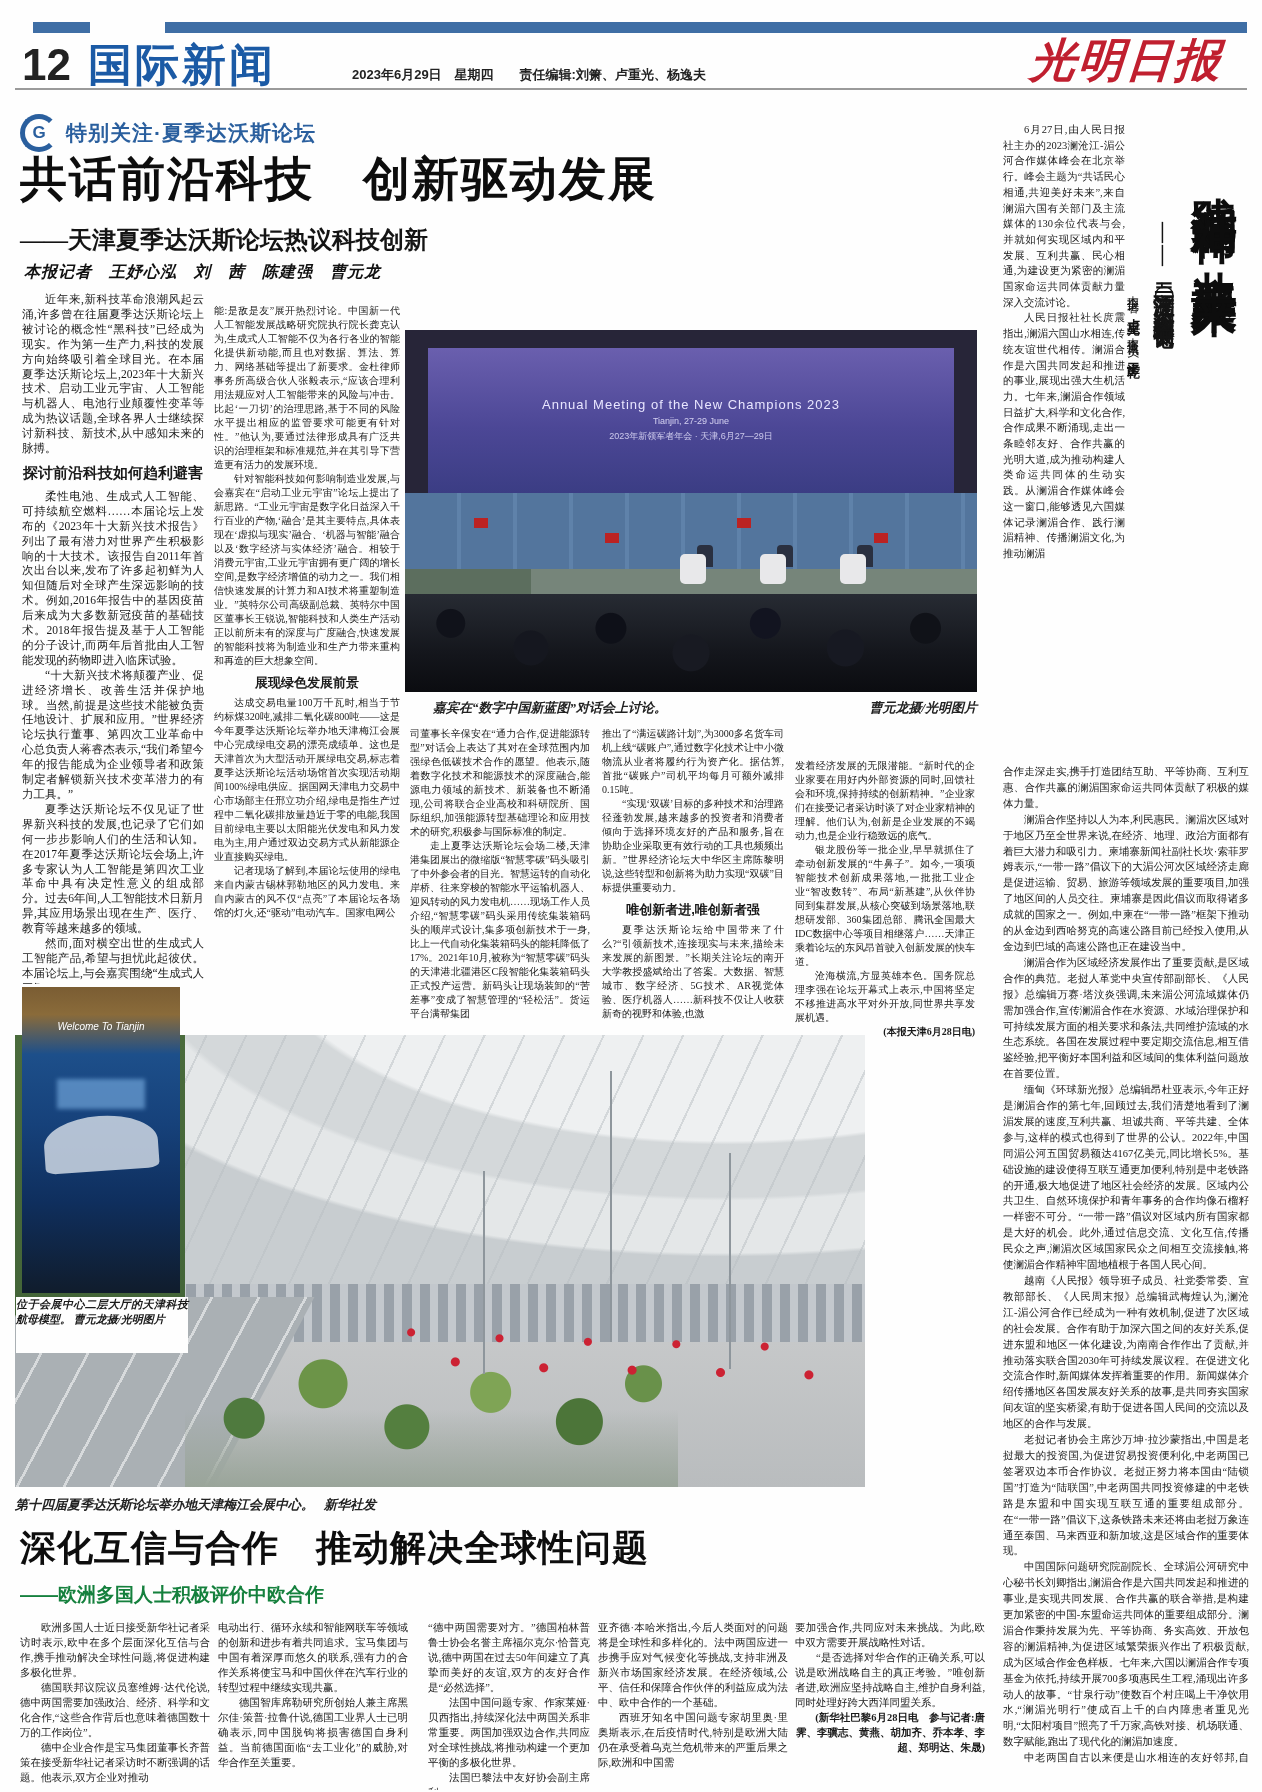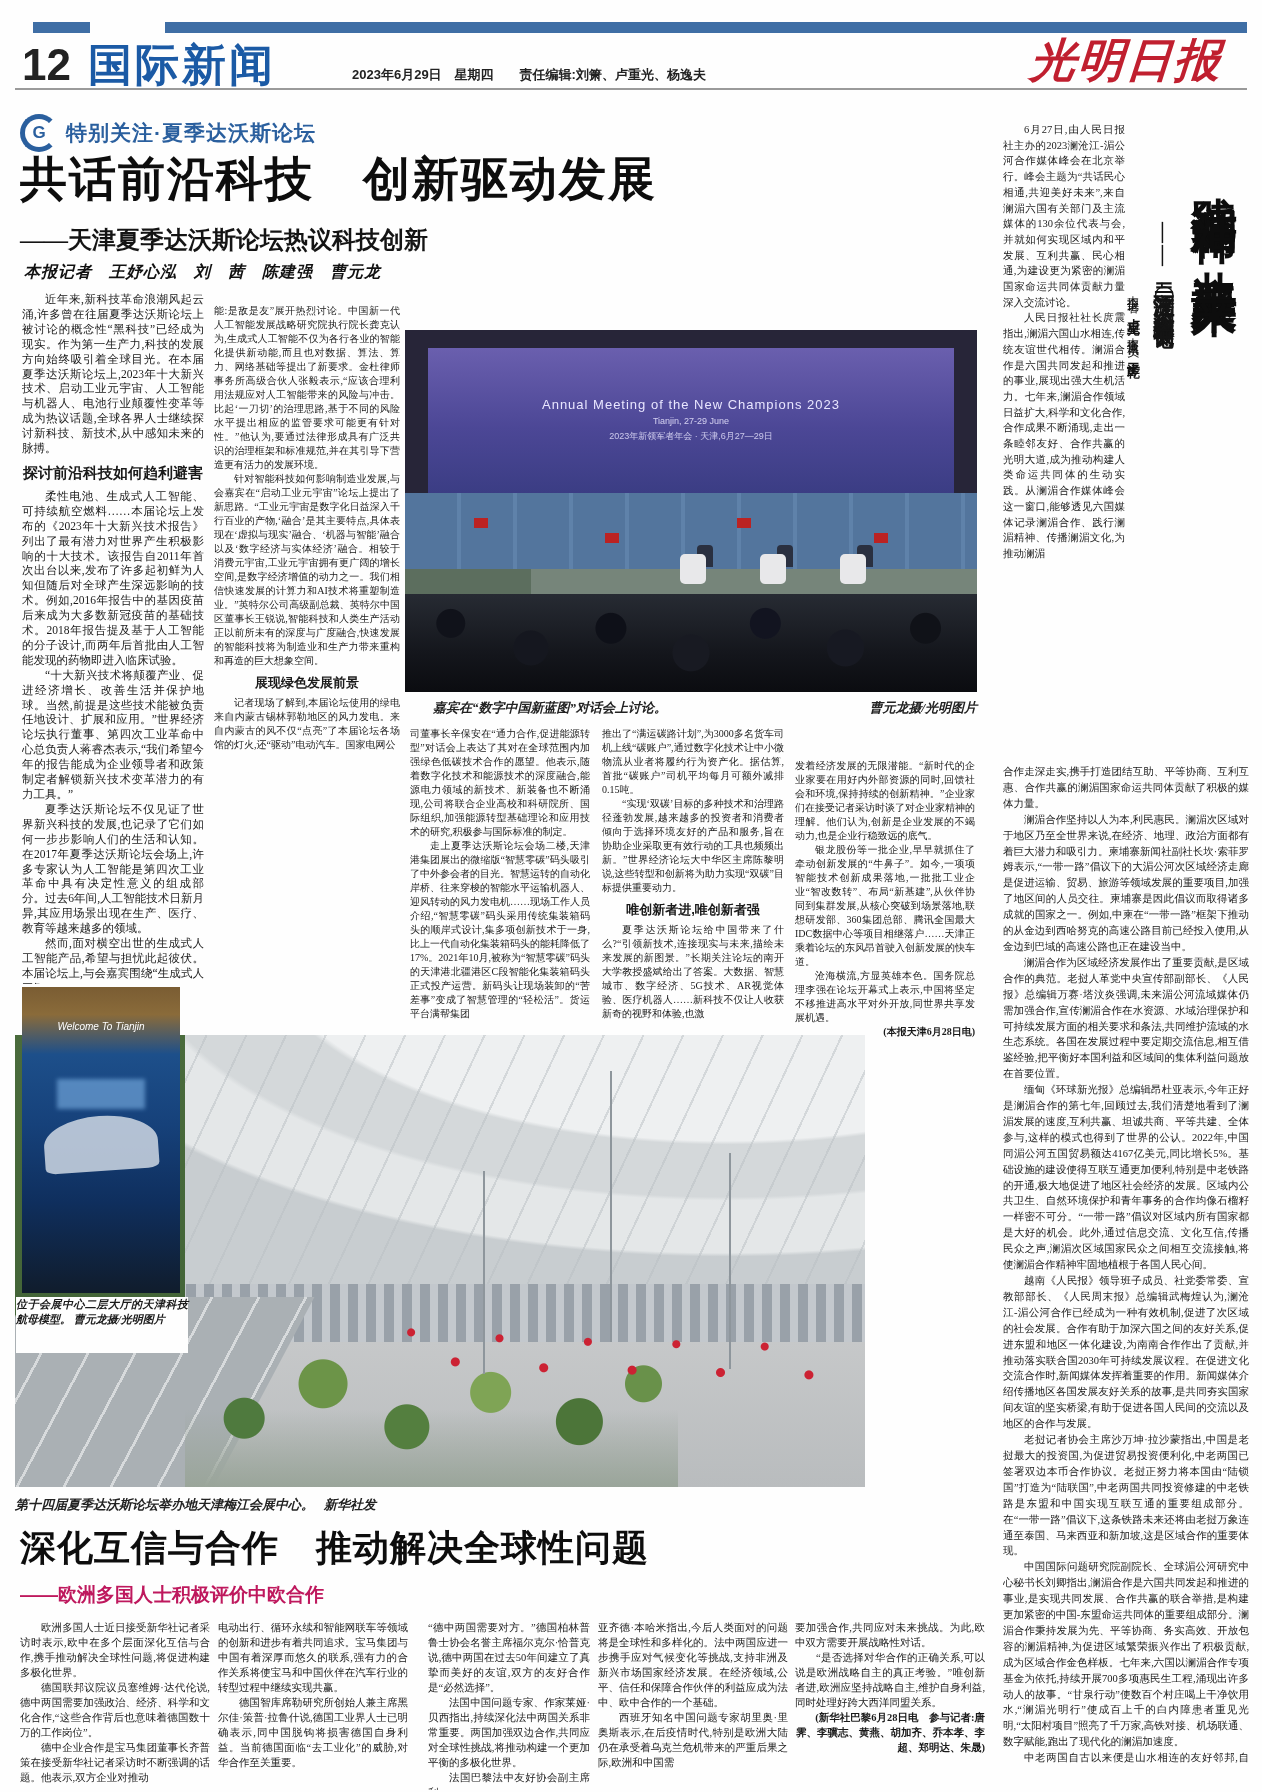--- a/index.html
+++ b/index.html
@@ -123,21 +123,21 @@
        radial-gradient(circle at 55% 62%,#c23 4px,transparent 5px),
        radial-gradient(circle at 65% 40%,#c23 3.5px,transparent 4.5px),
        radial-gradient(circle at 75% 64%,#c23 4px,transparent 5px),
        radial-gradient(circle at 85% 42%,#c23 3.5px,transparent 4.5px),
        radial-gradient(circle at 95% 66%,#c23 4px,transparent 5px);}
   .vB-pole{position:absolute;background:#8e969c;width:2px;}
   .cap2{left:15px;top:1496px;width:845px;gap:10px;}
   
   .bhead{position:absolute;left:20px;top:1524px;width:960px;font-size:36px;font-weight:900;color:#0d0d0d;
          letter-spacing:1px;white-space:pre;}
-  .bsub{position:absolute;left:20px;top:1582px;font-size:19px;font-weight:bold;color:#be185d;
+  .bsub{position:absolute;left:20px;top:1582px;font-size:19px;font-weight:bold;color:#15803d;
         font-family:"Liberation Sans","DejaVu Sans",sans-serif;}
   .b1{left:20px;top:1620px;width:190px;height:170px;font-size:10.5px;line-height:15px;}
   .b2{left:218px;top:1620px;width:190px;height:170px;font-size:10.5px;line-height:15px;}
   .b3{left:428px;top:1620px;width:162px;height:170px;font-size:10.5px;line-height:15px;}
   .b4{left:598px;top:1620px;width:190px;height:170px;font-size:10.5px;line-height:15px;}
   .b5{left:795px;top:1620px;width:190px;height:170px;font-size:10.5px;line-height:15px;}
   
   .r-narrow{left:1003px;top:122px;width:122px;height:640px;font-size:10.5px;line-height:15.7px;}
   .r-wide{left:1003px;top:764px;width:246px;height:1000px;font-size:10.5px;line-height:15.9px;}
   .r-byline{position:absolute;left:1124px;top:286px;height:260px;writing-mode:vertical-rl;
@@ -175,20 +175,21 @@
       <div class="colhead">探讨前沿科技如何趋利避害</div>
       <p class="para">柔性电池、生成式人工智能、可持续航空燃料……本届论坛上发布的《2023年十大新兴技术报告》列出了最有潜力对世界产生积极影响的十大技术。该报告自2011年首次出台以来,发布了许多起初鲜为人知但随后对全球产生深远影响的技术。例如,2016年报告中的基因疫苗后来成为大多数新冠疫苗的基础技术。2018年报告提及基于人工智能的分子设计,而两年后首批由人工智能发现的药物即进入临床试验。</p>
       <p class="para">“十大新兴技术将颠覆产业、促进经济增长、改善生活并保护地球。当然,前提是这些技术能被负责任地设计、扩展和应用。”世界经济论坛执行董事、第四次工业革命中心总负责人蒋睿杰表示,“我们希望今年的报告能成为企业领导者和政策制定者解锁新兴技术变革潜力的有力工具。”</p>
       <p class="para">夏季达沃斯论坛不仅见证了世界新兴科技的发展,也记录了它们如何一步步影响人们的生活和认知。在2017年夏季达沃斯论坛会场上,许多专家认为人工智能是第四次工业革命中具有决定性意义的组成部分。过去6年间,人工智能技术日新月异,其应用场景出现在生产、医疗、教育等越来越多的领域。</p>
       <p class="para">然而,面对横空出世的生成式人工智能产品,希望与担忧此起彼伏。本届论坛上,与会嘉宾围绕“生成式人工智</p>
     </div>
   <div class="col c2">
       <p class="para cont">能:是敌是友”展开热烈讨论。中国新一代人工智能发展战略研究院执行院长龚克认为,生成式人工智能不仅为各行各业的智能化提供新动能,而且也对数据、算法、算力、网络基础等提出了新要求。金杜律师事务所高级合伙人张毅表示,“应该合理利用法规应对人工智能带来的风险与冲击。比起‘一刀切’的治理思路,基于不同的风险水平提出相应的监管要求可能更有针对性。”他认为,要通过法律形成具有广泛共识的治理框架和标准规范,并在其引导下营造更有活力的发展环境。</p>
       <p class="para">针对智能科技如何影响制造业发展,与会嘉宾在“启动工业元宇宙”论坛上提出了新思路。“工业元宇宙是数字化日益深入千行百业的产物,‘融合’是其主要特点,具体表现在‘虚拟与现实’融合、‘机器与智能’融合以及‘数字经济与实体经济’融合。相较于消费元宇宙,工业元宇宙拥有更广阔的增长空间,是数字经济增值的动力之一。我们相信快速发展的计算力和AI技术将重塑制造业。”英特尔公司高级副总裁、英特尔中国区董事长王锐说,智能科技和人类生产活动正以前所未有的深度与广度融合,快速发展的智能科技将为制造业和生产力带来重构和再造的巨大想象空间。</p>
       <div class="colhead">展现绿色发展前景</div>
+      <p class="para">达成交易电量100万千瓦时,相当于节约标煤320吨,减排二氧化碳800吨——这是今年夏季达沃斯论坛举办地天津梅江会展中心完成绿电交易的漂亮成绩单。这也是天津首次为大型活动开展绿电交易,标志着夏季达沃斯论坛活动场馆首次实现活动期间100%绿电供应。据国网天津电力交易中心市场部主任邢立功介绍,绿电是指生产过程中二氧化碳排放量趋近于零的电能,我国目前绿电主要以太阳能光伏发电和风力发电为主,用户通过双边交易方式从新能源企业直接购买绿电。</p>
       <p class="para">记者现场了解到,本届论坛使用的绿电来自内蒙古锡林郭勒地区的风力发电。来自内蒙古的风不仅“点亮”了本届论坛各场馆的灯火,还“驱动”电动汽车。国家电网公</p>
     </div>
   <div class="col c3">
       <p class="para cont">司董事长辛保安在“通力合作,促进能源转型”对话会上表达了其对在全球范围内加强绿色低碳技术合作的愿望。他表示,随着数字化技术和能源技术的深度融合,能源电力领域的新技术、新装备也不断涌现,公司将联合企业高校和科研院所、国际组织,加强能源转型基础理论和应用技术的研究,积极参与国际标准的制定。</p>
       <p class="para">走上夏季达沃斯论坛会场二楼,天津港集团展出的微缩版“智慧零碳”码头吸引了中外参会者的目光。智慧运转的自动化岸桥、往来穿梭的智能水平运输机器人、迎风转动的风力发电机……现场工作人员介绍,“智慧零碳”码头采用传统集装箱码头的顺岸式设计,集多项创新技术于一身,比上一代自动化集装箱码头的能耗降低了17%。2021年10月,被称为“智慧零碳”码头的天津港北疆港区C段智能化集装箱码头正式投产运营。新码头让现场装卸的“苦差事”变成了智慧管理的“轻松活”。货运平台满帮集团</p>
     </div>
   <div class="col c4">
       <p class="para cont">推出了“满运碳路计划”,为3000多名货车司机上线“碳账户”,通过数字化技术让中小微物流从业者将履约行为资产化。据估算,首批“碳账户”司机平均每月可额外减排0.15吨。</p>
       <p class="para">“实现‘双碳’目标的多种技术和治理路径蓬勃发展,越来越多的投资者和消费者倾向于选择环境友好的产品和服务,旨在协助企业采取更有效行动的工具也频频出新。”世界经济论坛大中华区主席陈黎明说,这些转型和创新将为助力实现“双碳”目标提供重要动力。</p>
       <div class="colhead">唯创新者进,唯创新者强</div>

